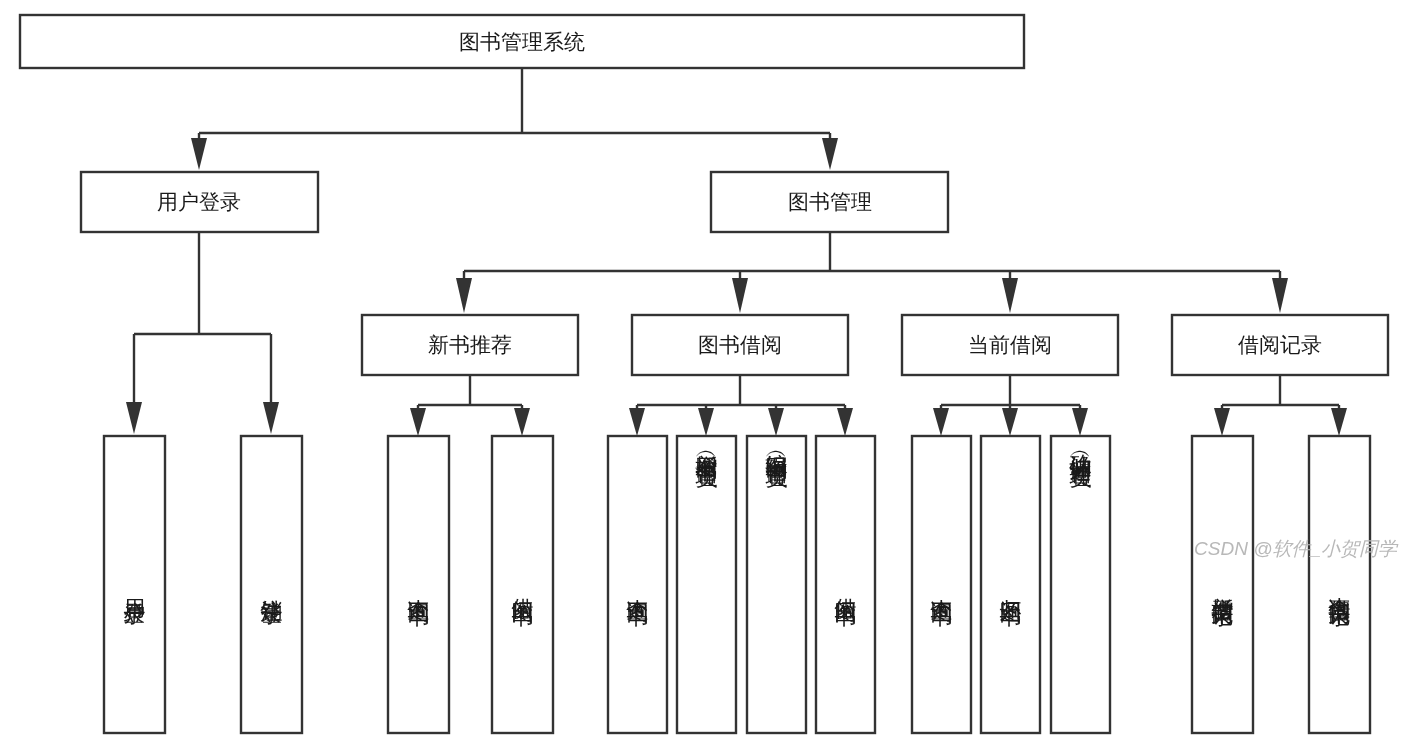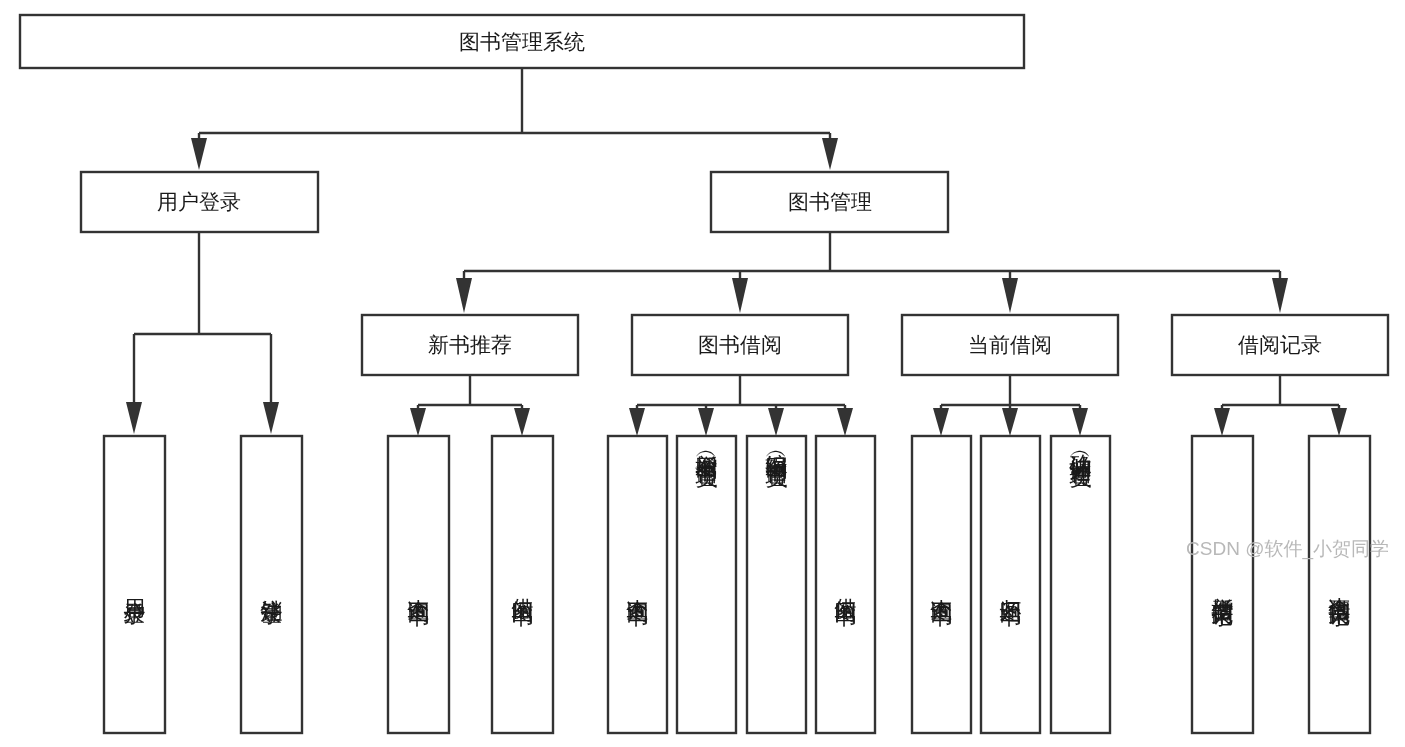--- a/index.html
+++ b/index.html
@@ -67,27 +67,28 @@
     font-family: "Liberation Sans", "DejaVu Sans", sans-serif;
     font-size: 22px;
     line-height: 1.0;
     color: #1a1a1a;
     letter-spacing: 2px;
     white-space: nowrap;
     text-align: center;
   }
   .watermark {
     position: absolute;
-    right: 24px;
+    right: 16px;
     bottom: 8px;
     font-family: "Liberation Sans", "DejaVu Sans", sans-serif;
     font-size: 19px;
     color: #b8b8b8;
     white-space: nowrap;
     pointer-events: none;
+    font-style: italic;
   }
 </style>
 </head>
 <body>
 
 <div id="diagram-root">
 
   <svg class="flow" viewBox="0 0 1405 747">
 
     <rect class="node-box-top" x="20" y="15" width="1004" height="53"></rect>

